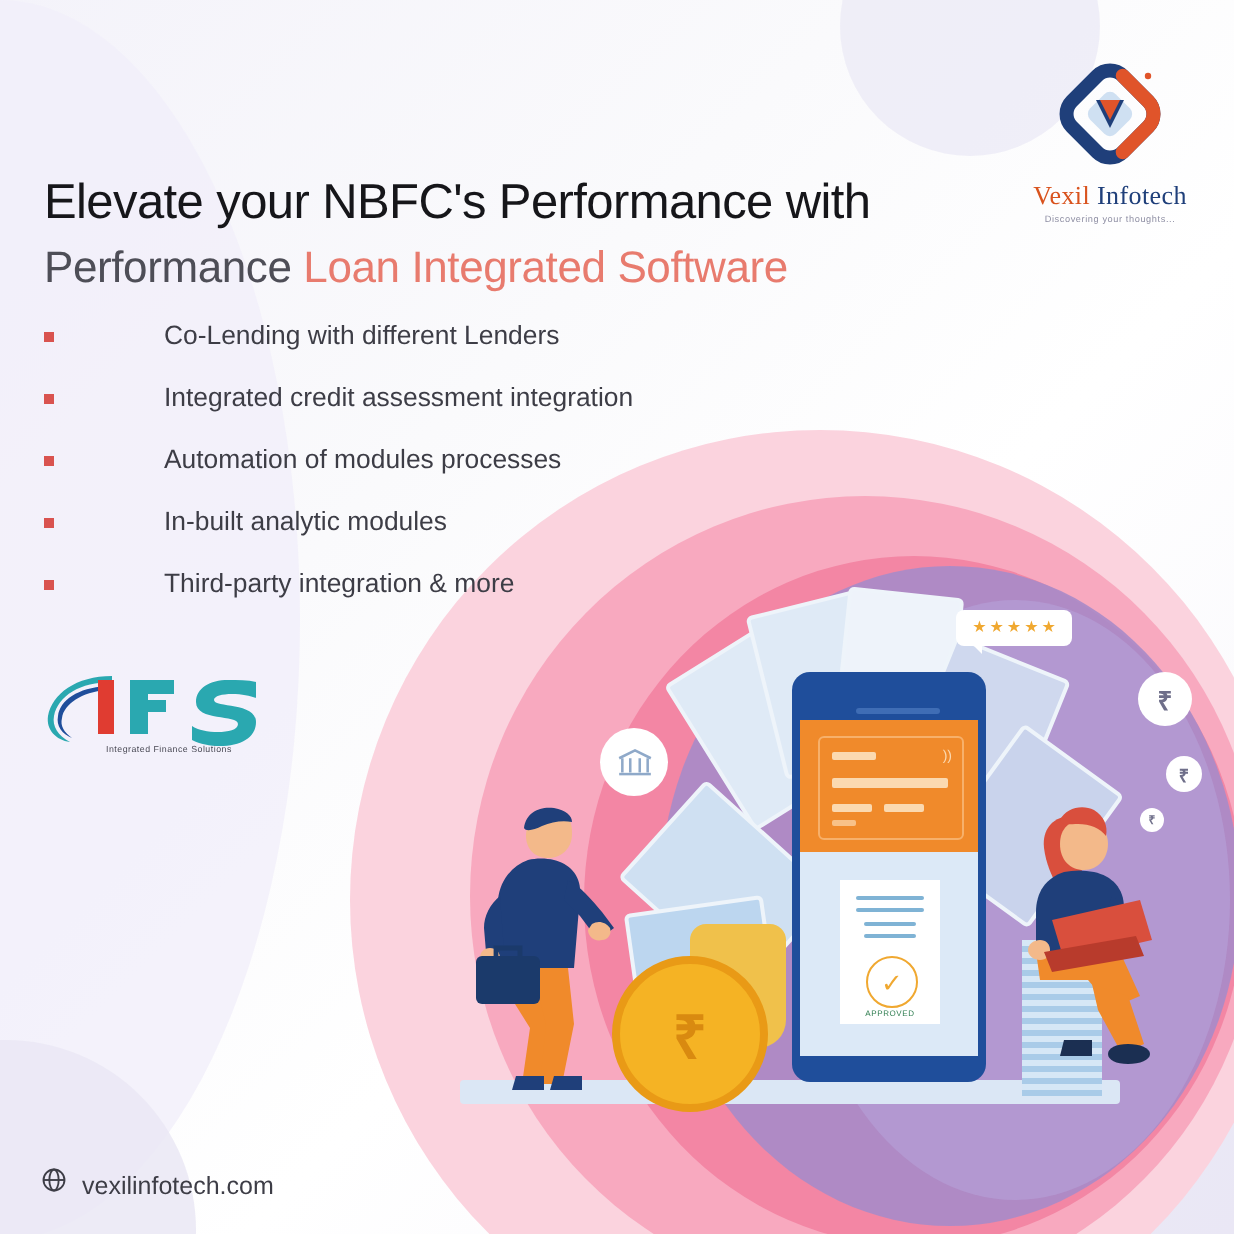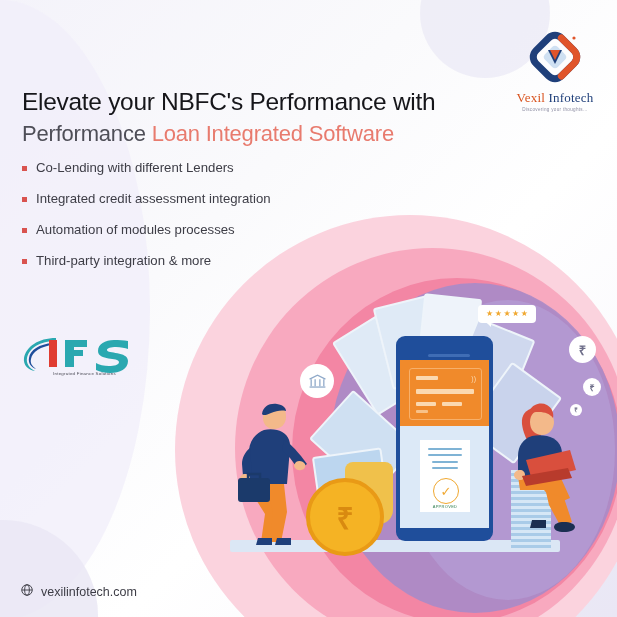--- a/index.html
+++ b/index.html
@@ -29,21 +29,21 @@
   .logo-tag{font-size:4.6px;color:#8e8ea3;letter-spacing:.3px;margin-top:1px;white-space:nowrap;}
 
   
   .headline{position:absolute;left:22px;top:88px;width:460px;}
   .h-line1{font-size:24.5px;font-weight:normal;color:#16161a;letter-spacing:-.3px;line-height:1.18;}
   .h-line2{font-size:22px;color:#4e4e57;line-height:1.25;margin-top:3px;letter-spacing:-.2px;}
   .h-line2 .accent{color:#e87b6e;}
 
   
   .bullets{position:absolute;left:22px;top:160px;width:330px;}
-  .bullet{display:flex;align-items:flex-start;margin-bottom:14.5px;}
+  .bullet{display:flex;align-items:flex-start;margin-bottom:14.5px;gap:46px;}
   .bullet .sq{width:5px;height:5px;background:#d9534f;margin-top:6px;margin-right:9px;flex:none;}
   .bullet .txt{font-size:13.2px;color:#3d3d46;line-height:1.25;}
 
   
   .logo-ifs{position:absolute;left:20px;top:334px;width:122px;}
   .ifs-tag{font-size:4.4px;color:#4a4a55;letter-spacing:.25px;margin-top:-7px;margin-left:33px;white-space:nowrap;}
 
   
   .footer{position:absolute;left:20px;top:583px;display:flex;align-items:center;}
   .footer .url{font-size:12.5px;color:#3d3d46;margin-left:7px;}
@@ -237,20 +237,24 @@
     <div class="bullet">
       <span class="sq"></span>
       <span class="txt">Integrated credit assessment integration</span>
     </div>
     <div class="bullet">
       <span class="sq"></span>
       <span class="txt">Automation of modules processes</span>
     </div>
     <div class="bullet">
       <span class="sq"></span>
+      <span class="txt">In-built analytic modules</span>
+    </div>
+    <div class="bullet">
+      <span class="sq"></span>
       <span class="txt">Third-party integration &amp; more</span>
     </div>
   </div>
 
   <div class="logo-ifs">
     <svg width="118" height="40" viewBox="0 0 118 40">
       <path d="M36 4C18 4 6 13 4 24c-1 7 4 12 11 13-6-3-9-8-8-13C9 14 20 7 36 7z" fill="#2aa8b0"></path>
       <path d="M33 9C19 10 10 16 9 24c-1 5 2 9 7 11-4-3-6-6-5-10 1-7 10-13 22-14z" fill="#1f4e9b"></path>
       <rect x="29" y="6" width="8" height="27" fill="#e03c31"></rect>
       <path d="M45 6h9v27h-9z" fill="#2aa8b0"></path>

